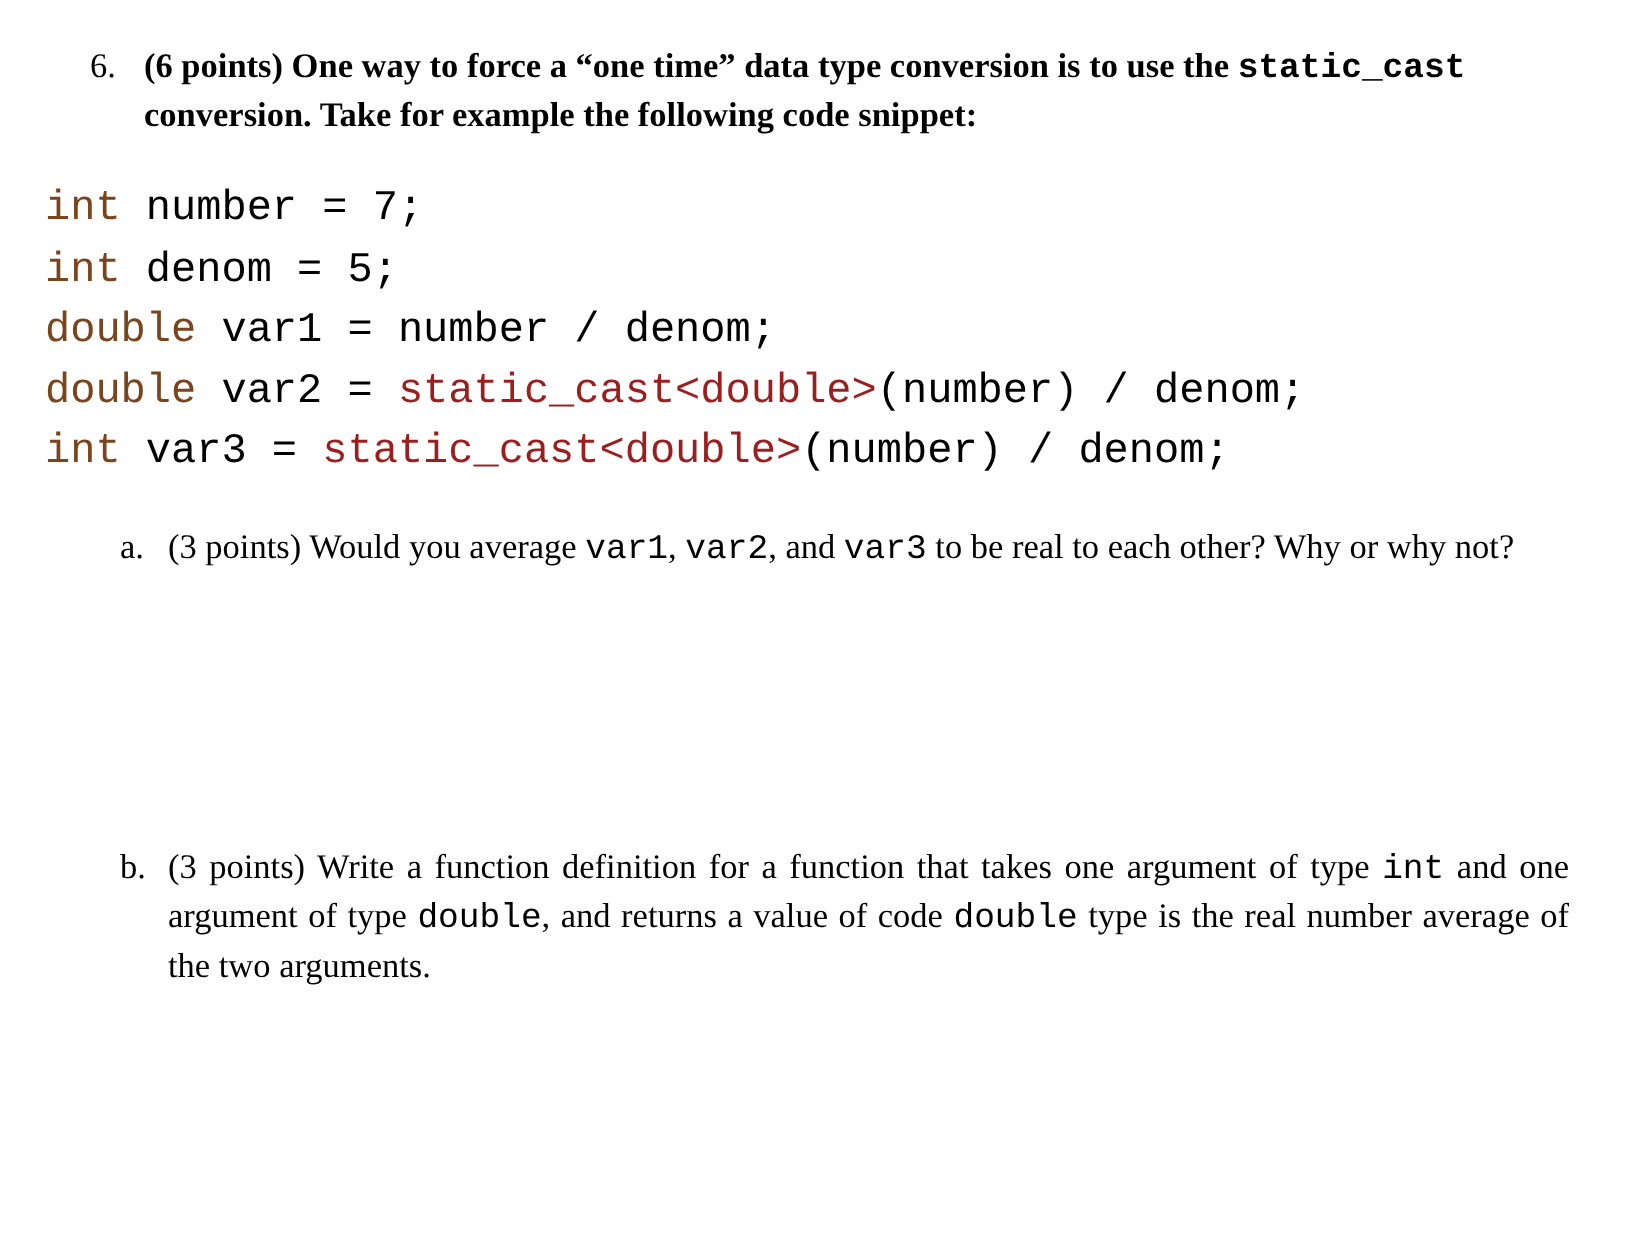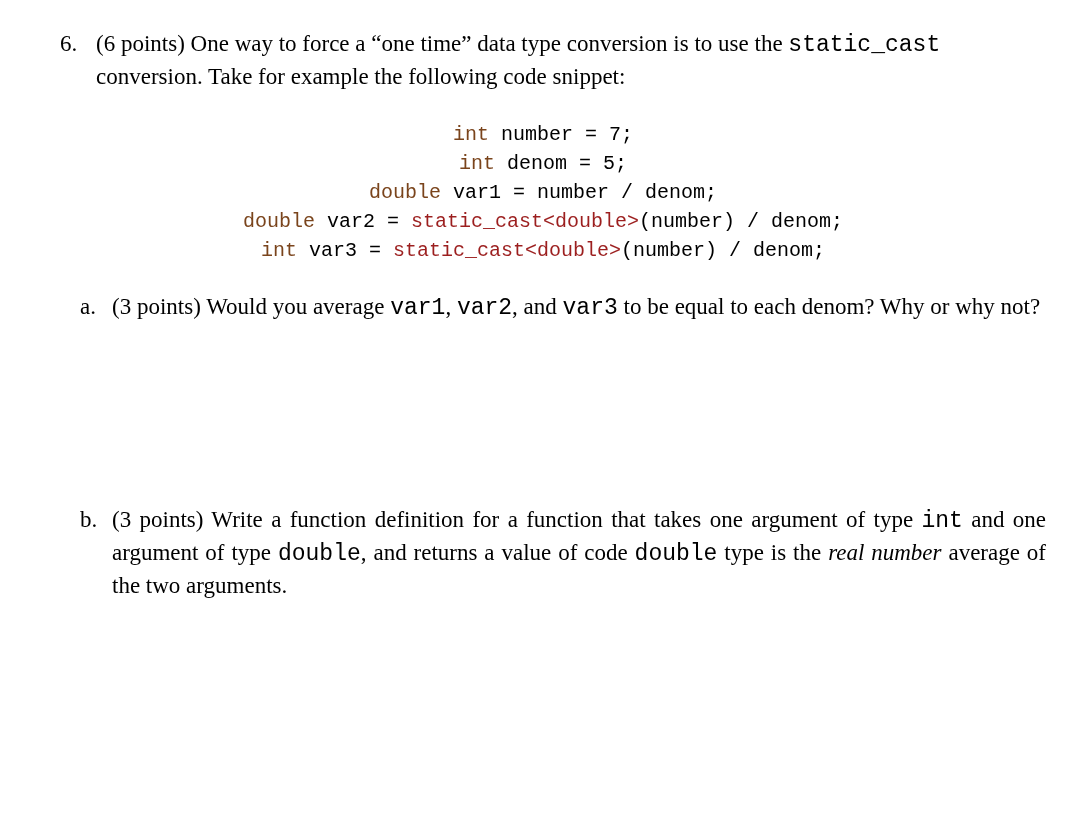--- a/index.html
+++ b/index.html
@@ -23,28 +23,28 @@
     margin-left: 30px;
     margin-bottom: 28px;
   }
   .q-number {
     width: 36px;
     flex: 0 0 36px;
   }
   .q-body {
     flex: 1 1 auto;
     padding-right: 8px;
+    font-weight: bold;
   }
   .code-block {
     font-family: "Courier New", Courier, monospace;
     white-space: pre;
     margin: 14px 0 26px 0;
     line-height: 1.45;
-    font-size: 20px;
-    text-align: center;
+    font-size: 28px;
   }
   .kw { color: #7a441c; }      
   .fn { color: #9c1f1f; }      
   .tt {
     font-family: "Courier New", Courier, monospace;
   }
   .sub {
     display: flex;
     flex-direction: row;
     margin-left: 50px;
@@ -52,21 +52,21 @@
   }
   .sub + .sub { margin-top: 180px; }
   .sub-label {
     width: 32px;
     flex: 0 0 32px;
   }
   .sub-body {
     flex: 1 1 auto;
     text-align: justify;
   }
-  .italic { font-style: italic; }
+  .italic { }
 </style>
 </head>
 <body>
 
 <div class="page">
 
   <div class="q-main">
     <div class="q-number">6.</div>
     <div class="q-body">
       <span>(6 points)</span>
@@ -77,21 +77,21 @@
   <div class="code-block"><span class="kw">int</span><span> number = 7;</span>
 <span class="kw">int</span><span> denom = 5;</span>
 <span class="kw">double</span><span> var1 = number / denom;</span>
 <span class="kw">double</span><span> var2 = </span><span class="fn">static_cast&lt;double&gt;</span><span>(number) / denom;</span>
 <span class="kw">int</span><span> var3 = </span><span class="fn">static_cast&lt;double&gt;</span><span>(number) / denom;</span></div>
 
   <div class="sub">
     <div class="sub-label">a.</div>
     <div class="sub-body">
       <span>(3 points)</span>
-      <span>Would you average </span><span class="tt">var1</span><span>, </span><span class="tt">var2</span><span>, and </span><span class="tt">var3</span><span> to be equal to each denom?  Why or why not?</span>
+      <span>Would you average </span><span class="tt">var1</span><span>, </span><span class="tt">var2</span><span>, and </span><span class="tt">var3</span><span> to be real to each other?  Why or why not?</span>
     </div>
   </div>
 
   <div class="sub">
     <div class="sub-label">b.</div>
     <div class="sub-body">
       <span>(3 points)</span>
       <span>Write a function definition for a function that takes one argument of type </span><span class="tt">int</span><span> and one argument of type </span><span class="tt">double</span><span>, and returns a value of code </span><span class="tt">double</span><span> type is the </span><span class="italic">real number</span><span> average of the two arguments.</span>
     </div>
   </div>

